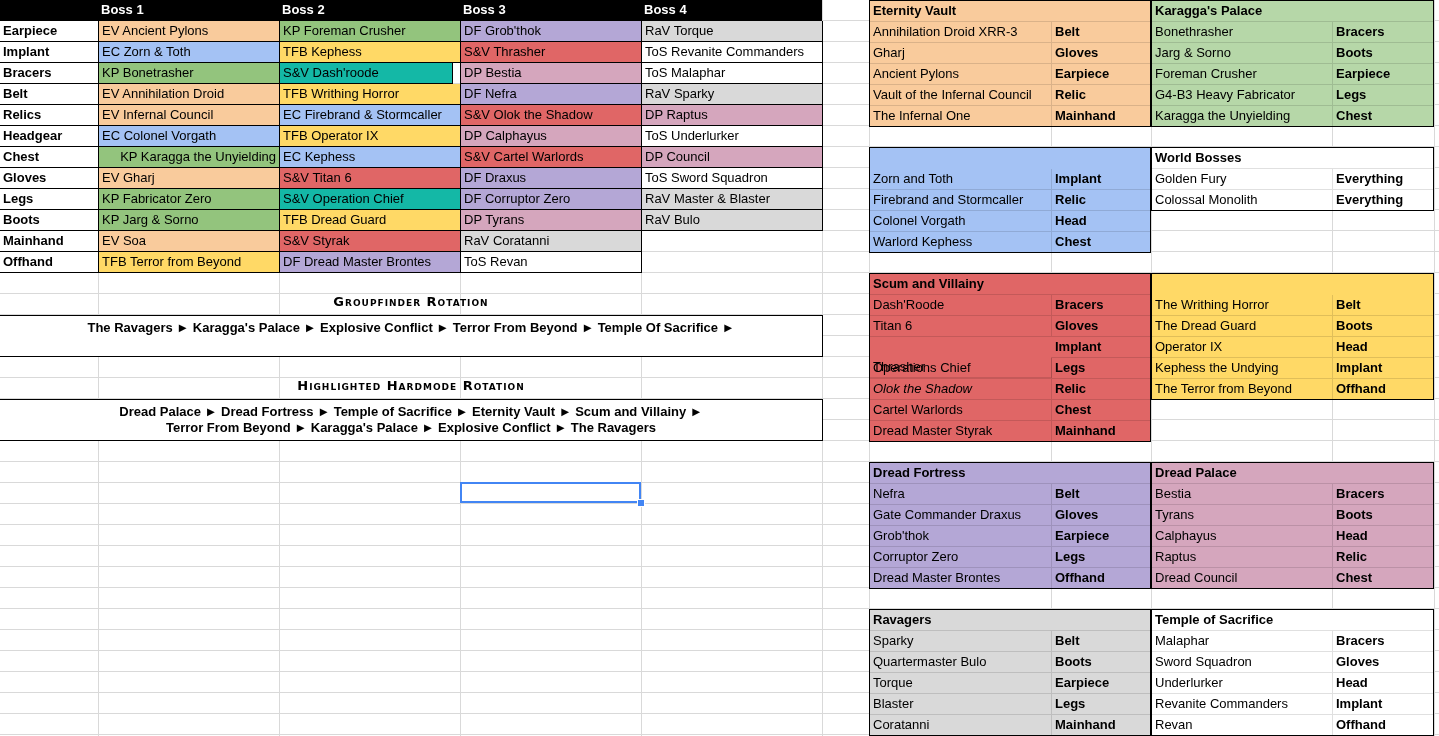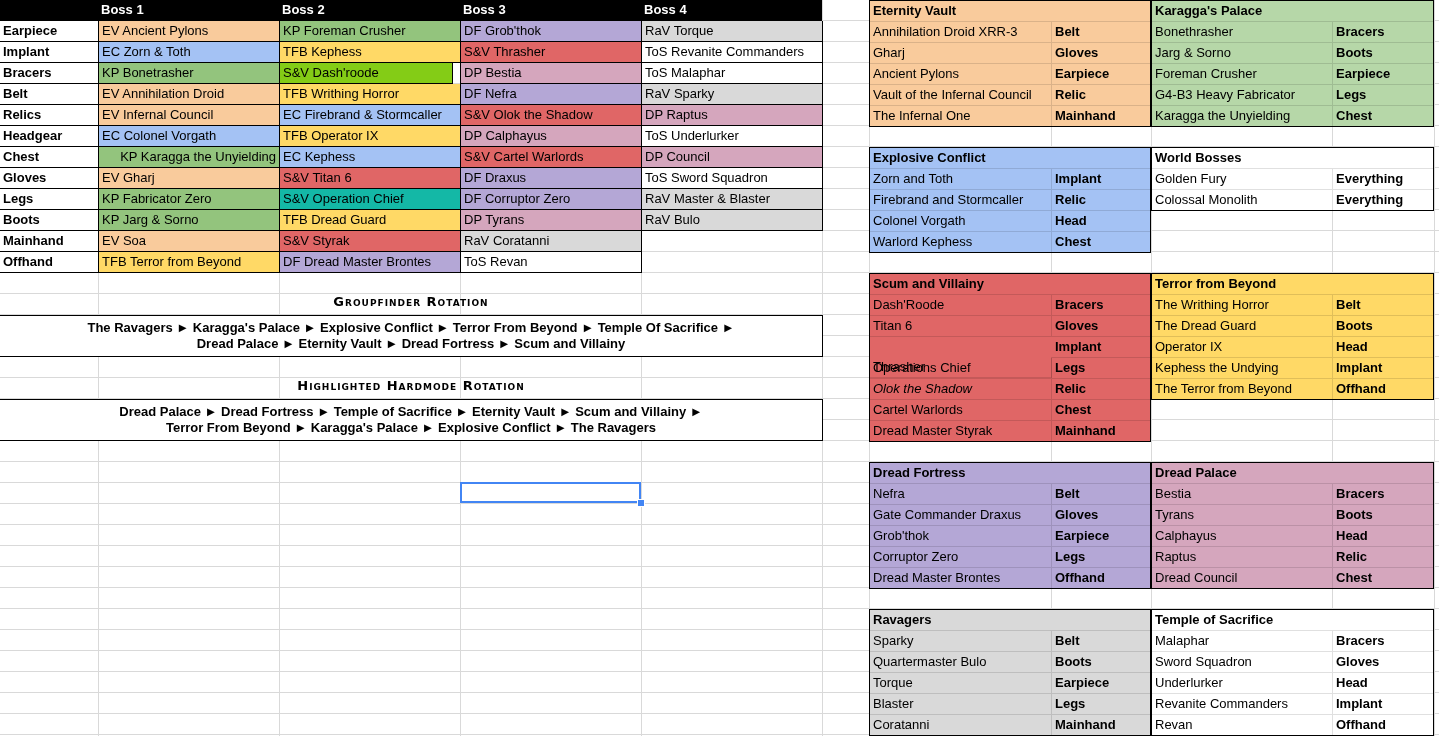--- a/index.html
+++ b/index.html
@@ -49,21 +49,21 @@
     <div class="cell" style="left: 279px; top: 21px; width: 182px; background: rgb(147, 196, 125); border-top: none; border-right: 1px solid rgb(0, 0, 0); border-bottom: 1px solid rgb(0, 0, 0); border-left: 1px solid rgb(0, 0, 0); border-image: initial;">KP Foreman Crusher</div>
     <div class="cell" style="left: 460px; top: 21px; width: 182px; background: rgb(180, 167, 214); border-top: none; border-right: 1px solid rgb(0, 0, 0); border-bottom: 1px solid rgb(0, 0, 0); border-left: 1px solid rgb(0, 0, 0); border-image: initial;">DF Grob'thok</div>
     <div class="cell" style="left: 641px; top: 21px; width: 182px; background: rgb(217, 217, 217); border-top: none; border-right: 1px solid rgb(0, 0, 0); border-bottom: 1px solid rgb(0, 0, 0); border-left: 1px solid rgb(0, 0, 0); border-image: initial;">RaV Torque</div>
     <div class="cell b" style="left: 0px; top: 42px; width: 98px; background: rgb(255, 255, 255); border-bottom: 1px solid rgb(0, 0, 0);">Implant</div>
     <div class="cell" style="left: 98px; top: 42px; width: 182px; background: rgb(164, 194, 244); border-top: none; border-right: 1px solid rgb(0, 0, 0); border-bottom: 1px solid rgb(0, 0, 0); border-left: 1px solid rgb(0, 0, 0); border-image: initial;">EC Zorn &amp; Toth</div>
     <div class="cell" style="left: 279px; top: 42px; width: 182px; background: rgb(255, 217, 102); border-top: none; border-right: 1px solid rgb(0, 0, 0); border-bottom: 1px solid rgb(0, 0, 0); border-left: 1px solid rgb(0, 0, 0); border-image: initial;">TFB Kephess</div>
     <div class="cell" style="left: 460px; top: 42px; width: 182px; background: rgb(224, 102, 102); border-top: none; border-right: 1px solid rgb(0, 0, 0); border-bottom: 1px solid rgb(0, 0, 0); border-left: 1px solid rgb(0, 0, 0); border-image: initial;">S&amp;V Thrasher</div>
     <div class="cell" style="left: 641px; top: 42px; width: 182px; background: rgb(255, 255, 255); border-top: none; border-right: 1px solid rgb(0, 0, 0); border-bottom: 1px solid rgb(0, 0, 0); border-left: 1px solid rgb(0, 0, 0); border-image: initial;">ToS Revanite Commanders</div>
     <div class="cell b" style="left: 0px; top: 63px; width: 98px; background: rgb(255, 255, 255); border-bottom: 1px solid rgb(0, 0, 0);">Bracers</div>
     <div class="cell" style="left: 98px; top: 63px; width: 182px; background: rgb(147, 196, 125); border-top: none; border-right: 1px solid rgb(0, 0, 0); border-bottom: 1px solid rgb(0, 0, 0); border-left: 1px solid rgb(0, 0, 0); border-image: initial;">KP Bonetrasher</div>
-    <div class="cell" style="left: 279px; top: 63px; width: 174px; background: #84cc16; border-top: none; border-right: 1px solid rgb(0, 0, 0); border-bottom: 1px solid rgb(0, 0, 0); border-left: 1px solid rgb(0, 0, 0); border-image: initial;">S&amp;V Dash'roode</div>
+    <div class="cell" style="left: 279px; top: 63px; width: 174px; background: #14b8a6; border-top: none; border-right: 1px solid rgb(0, 0, 0); border-bottom: 1px solid rgb(0, 0, 0); border-left: 1px solid rgb(0, 0, 0); border-image: initial;">S&amp;V Dash'roode</div>
     <div class="cell" style="left: 460px; top: 63px; width: 182px; background: rgb(213, 166, 189); border-top: none; border-right: 1px solid rgb(0, 0, 0); border-bottom: 1px solid rgb(0, 0, 0); border-left: 1px solid rgb(0, 0, 0); border-image: initial;">DP Bestia</div>
     <div class="cell" style="left: 641px; top: 63px; width: 182px; background: rgb(255, 255, 255); border-top: none; border-right: 1px solid rgb(0, 0, 0); border-bottom: 1px solid rgb(0, 0, 0); border-left: 1px solid rgb(0, 0, 0); border-image: initial;">ToS Malaphar</div>
     <div class="cell b" style="left: 0px; top: 84px; width: 98px; background: rgb(255, 255, 255); border-bottom: 1px solid rgb(0, 0, 0);">Belt</div>
     <div class="cell" style="left: 98px; top: 84px; width: 182px; background: rgb(249, 203, 156); border-top: none; border-right: 1px solid rgb(0, 0, 0); border-bottom: 1px solid rgb(0, 0, 0); border-left: 1px solid rgb(0, 0, 0); border-image: initial;">EV Annihilation Droid</div>
     <div class="cell" style="left: 279px; top: 84px; width: 182px; background: rgb(255, 217, 102); border-top: none; border-right: 1px solid rgb(0, 0, 0); border-bottom: 1px solid rgb(0, 0, 0); border-left: 1px solid rgb(0, 0, 0); border-image: initial;">TFB Writhing Horror</div>
     <div class="cell" style="left: 460px; top: 84px; width: 182px; background: rgb(180, 167, 214); border-top: none; border-right: 1px solid rgb(0, 0, 0); border-bottom: 1px solid rgb(0, 0, 0); border-left: 1px solid rgb(0, 0, 0); border-image: initial;">DF Nefra</div>
     <div class="cell" style="left: 641px; top: 84px; width: 182px; background: rgb(217, 217, 217); border-top: none; border-right: 1px solid rgb(0, 0, 0); border-bottom: 1px solid rgb(0, 0, 0); border-left: 1px solid rgb(0, 0, 0); border-image: initial;">RaV Sparky</div>
     <div class="cell b" style="left: 0px; top: 105px; width: 98px; background: rgb(255, 255, 255); border-bottom: 1px solid rgb(0, 0, 0);">Relics</div>
     <div class="cell" style="left: 98px; top: 105px; width: 182px; background: rgb(249, 203, 156); border-top: none; border-right: 1px solid rgb(0, 0, 0); border-bottom: 1px solid rgb(0, 0, 0); border-left: 1px solid rgb(0, 0, 0); border-image: initial;">EV Infernal Council</div>
     <div class="cell" style="left: 279px; top: 105px; width: 182px; background: rgb(164, 194, 244); border-top: none; border-right: 1px solid rgb(0, 0, 0); border-bottom: 1px solid rgb(0, 0, 0); border-left: 1px solid rgb(0, 0, 0); border-image: initial;">EC Firebrand &amp; Stormcaller</div>
@@ -100,21 +100,20 @@
     <div class="cell" style="left: 460px; top: 231px; width: 182px; background: rgb(217, 217, 217); border-top: none; border-right: 1px solid rgb(0, 0, 0); border-bottom: 1px solid rgb(0, 0, 0); border-left: 1px solid rgb(0, 0, 0); border-image: initial;">RaV Coratanni</div>
     <div class="cell b" style="left: 0px; top: 252px; width: 98px; background: rgb(255, 255, 255); border-bottom: 1px solid rgb(0, 0, 0);">Offhand</div>
     <div class="cell" style="left: 98px; top: 252px; width: 182px; background: rgb(255, 217, 102); border-top: none; border-right: 1px solid rgb(0, 0, 0); border-bottom: 1px solid rgb(0, 0, 0); border-left: 1px solid rgb(0, 0, 0); border-image: initial;">TFB Terror from Beyond</div>
     <div class="cell" style="left: 279px; top: 252px; width: 182px; background: rgb(180, 167, 214); border-top: none; border-right: 1px solid rgb(0, 0, 0); border-bottom: 1px solid rgb(0, 0, 0); border-left: 1px solid rgb(0, 0, 0); border-image: initial;">DF Dread Master Brontes</div>
     <div class="cell" style="left: 460px; top: 252px; width: 182px; background: rgb(255, 255, 255); border-top: none; border-right: 1px solid rgb(0, 0, 0); border-bottom: 1px solid rgb(0, 0, 0); border-left: 1px solid rgb(0, 0, 0); border-image: initial;">ToS Revan</div>
   </div>
 
 <div class="rot-title" style="top:294px;">Groupfinder Rotation</div>
 <div class="rot-box" style="top:315px;">
   <span>The Ravagers ► Karagga's Palace ► Explosive Conflict ► Terror From Beyond ► Temple Of Sacrifice ►</span>
-  <span>Dread Palace ► Eternity Vault ► Dread Fortress ► Scum and Villainy</span>
 </div>
 
 <div class="rot-title" style="top:378px;">Highlighted Hardmode Rotation</div>
 <div class="rot-box" style="top:399px;">
   <span>Dread Palace ► Dread Fortress ► Temple of Sacrifice ► Eternity Vault ► Scum and Villainy ►</span>
   <span>Terror From Beyond ► Karagga's Palace ► Explosive Conflict ► The Ravagers</span>
 </div>
 
 <div id="ops">
     <div class="bx" style="left: 869px; top: 0px; width: 282px; height: 127px; background: rgb(249, 203, 156);">
@@ -137,21 +136,20 @@
       <div class="cell" style="left: 0px; top: 42px; width: 181px; border-right: 1px solid rgba(0, 0, 0, 0.12); border-bottom: 1px solid rgba(0, 0, 0, 0.12);">Jarg &amp; Sorno</div>
       <div class="cell b" style="left: 181px; top: 42px; width: 100px; border-bottom: 1px solid rgba(0, 0, 0, 0.12);">Boots</div>
       <div class="cell" style="left: 0px; top: 63px; width: 181px; border-right: 1px solid rgba(0, 0, 0, 0.12); border-bottom: 1px solid rgba(0, 0, 0, 0.12);">Foreman Crusher</div>
       <div class="cell b" style="left: 181px; top: 63px; width: 100px; border-bottom: 1px solid rgba(0, 0, 0, 0.12);">Earpiece</div>
       <div class="cell" style="left: 0px; top: 84px; width: 181px; border-right: 1px solid rgba(0, 0, 0, 0.12); border-bottom: 1px solid rgba(0, 0, 0, 0.12);">G4-B3 Heavy Fabricator</div>
       <div class="cell b" style="left: 181px; top: 84px; width: 100px; border-bottom: 1px solid rgba(0, 0, 0, 0.12);">Legs</div>
       <div class="cell" style="left: 0px; top: 105px; width: 181px; border-right: 1px solid rgba(0, 0, 0, 0.12); border-bottom: 1px solid rgba(0, 0, 0, 0.12);">Karagga the Unyielding</div>
       <div class="cell b" style="left: 181px; top: 105px; width: 100px; border-bottom: 1px solid rgba(0, 0, 0, 0.12);">Chest</div>
     </div>
     <div class="bx" style="left: 869px; top: 147px; width: 282px; height: 106px; background: rgb(164, 194, 244);">
-      <div class="cell b" style="left: 0px; top: 0px; width: 280px; border-bottom: 1px solid rgba(0, 0, 0, 0.12);">Explosive Conflict</div>
       <div class="cell" style="left: 0px; top: 21px; width: 182px; border-right: 1px solid rgba(0, 0, 0, 0.12); border-bottom: 1px solid rgba(0, 0, 0, 0.12);">Zorn and Toth</div>
       <div class="cell b" style="left: 182px; top: 21px; width: 98px; border-bottom: 1px solid rgba(0, 0, 0, 0.12);">Implant</div>
       <div class="cell" style="left: 0px; top: 42px; width: 182px; border-right: 1px solid rgba(0, 0, 0, 0.12); border-bottom: 1px solid rgba(0, 0, 0, 0.12);">Firebrand and Stormcaller</div>
       <div class="cell b" style="left: 182px; top: 42px; width: 98px; border-bottom: 1px solid rgba(0, 0, 0, 0.12);">Relic</div>
       <div class="cell" style="left: 0px; top: 63px; width: 182px; border-right: 1px solid rgba(0, 0, 0, 0.12); border-bottom: 1px solid rgba(0, 0, 0, 0.12);">Colonel Vorgath</div>
       <div class="cell b" style="left: 182px; top: 63px; width: 98px; border-bottom: 1px solid rgba(0, 0, 0, 0.12);">Head</div>
       <div class="cell" style="left: 0px; top: 84px; width: 182px; border-right: 1px solid rgba(0, 0, 0, 0.12); border-bottom: 1px solid rgba(0, 0, 0, 0.12);">Warlord Kephess</div>
       <div class="cell b" style="left: 182px; top: 84px; width: 98px; border-bottom: 1px solid rgba(0, 0, 0, 0.12);">Chest</div>
     </div>
     <div class="bx" style="left: 1151px; top: 147px; width: 283px; height: 64px; background: rgb(255, 255, 255);">
@@ -172,21 +170,20 @@
       <div class="cell" style="left: 0px; top: 84px; width: 182px; border-right: 1px solid rgba(0, 0, 0, 0.12); border-bottom: 1px solid rgba(0, 0, 0, 0.12);">Operations Chief</div>
       <div class="cell b" style="left: 182px; top: 84px; width: 98px; border-bottom: 1px solid rgba(0, 0, 0, 0.12);">Legs</div>
       <div class="cell" style="left: 0px; top: 105px; width: 182px; border-right: 1px solid rgba(0, 0, 0, 0.12); border-bottom: 1px solid rgba(0, 0, 0, 0.12); font-style: italic;">Olok the Shadow</div>
       <div class="cell b" style="left: 182px; top: 105px; width: 98px; border-bottom: 1px solid rgba(0, 0, 0, 0.12);">Relic</div>
       <div class="cell" style="left: 0px; top: 126px; width: 182px; border-right: 1px solid rgba(0, 0, 0, 0.12); border-bottom: 1px solid rgba(0, 0, 0, 0.12);">Cartel Warlords</div>
       <div class="cell b" style="left: 182px; top: 126px; width: 98px; border-bottom: 1px solid rgba(0, 0, 0, 0.12);">Chest</div>
       <div class="cell" style="left: 0px; top: 147px; width: 182px; border-right: 1px solid rgba(0, 0, 0, 0.12); border-bottom: 1px solid rgba(0, 0, 0, 0.12);">Dread Master Styrak</div>
       <div class="cell b" style="left: 182px; top: 147px; width: 98px; border-bottom: 1px solid rgba(0, 0, 0, 0.12);">Mainhand</div>
     </div>
     <div class="bx" style="left: 1151px; top: 273px; width: 283px; height: 127px; background: rgb(255, 217, 102);">
-      <div class="cell b" style="left: 0px; top: 0px; width: 281px; border-bottom: 1px solid rgba(0, 0, 0, 0.12);">Terror from Beyond</div>
       <div class="cell" style="left: 0px; top: 21px; width: 181px; border-right: 1px solid rgba(0, 0, 0, 0.12); border-bottom: 1px solid rgba(0, 0, 0, 0.12);">The Writhing Horror</div>
       <div class="cell b" style="left: 181px; top: 21px; width: 100px; border-bottom: 1px solid rgba(0, 0, 0, 0.12);">Belt</div>
       <div class="cell" style="left: 0px; top: 42px; width: 181px; border-right: 1px solid rgba(0, 0, 0, 0.12); border-bottom: 1px solid rgba(0, 0, 0, 0.12);">The Dread Guard</div>
       <div class="cell b" style="left: 181px; top: 42px; width: 100px; border-bottom: 1px solid rgba(0, 0, 0, 0.12);">Boots</div>
       <div class="cell" style="left: 0px; top: 63px; width: 181px; border-right: 1px solid rgba(0, 0, 0, 0.12); border-bottom: 1px solid rgba(0, 0, 0, 0.12);">Operator IX</div>
       <div class="cell b" style="left: 181px; top: 63px; width: 100px; border-bottom: 1px solid rgba(0, 0, 0, 0.12);">Head</div>
       <div class="cell" style="left: 0px; top: 84px; width: 181px; border-right: 1px solid rgba(0, 0, 0, 0.12); border-bottom: 1px solid rgba(0, 0, 0, 0.12);">Kephess the Undying</div>
       <div class="cell b" style="left: 181px; top: 84px; width: 100px; border-bottom: 1px solid rgba(0, 0, 0, 0.12);">Implant</div>
       <div class="cell" style="left: 0px; top: 105px; width: 181px; border-right: 1px solid rgba(0, 0, 0, 0.12); border-bottom: 1px solid rgba(0, 0, 0, 0.12);">The Terror from Beyond</div>
       <div class="cell b" style="left: 181px; top: 105px; width: 100px; border-bottom: 1px solid rgba(0, 0, 0, 0.12);">Offhand</div>

